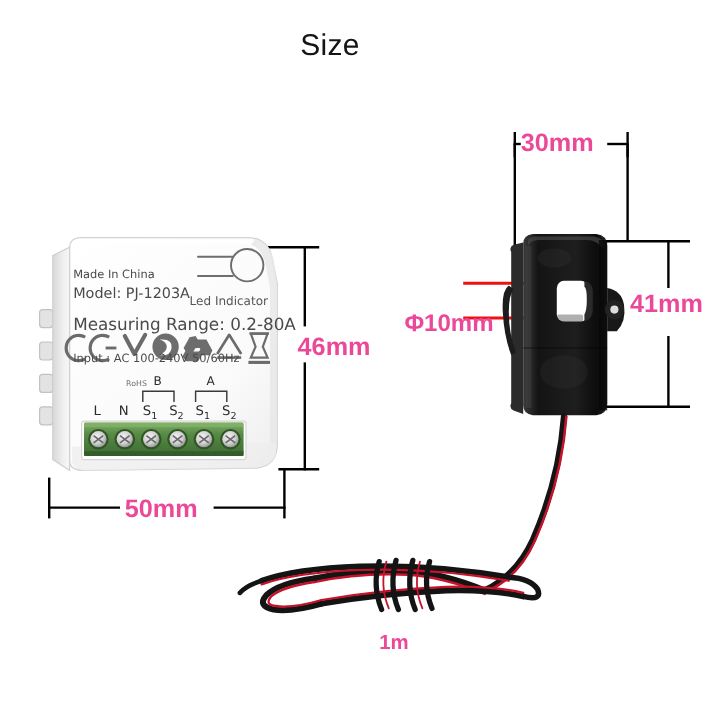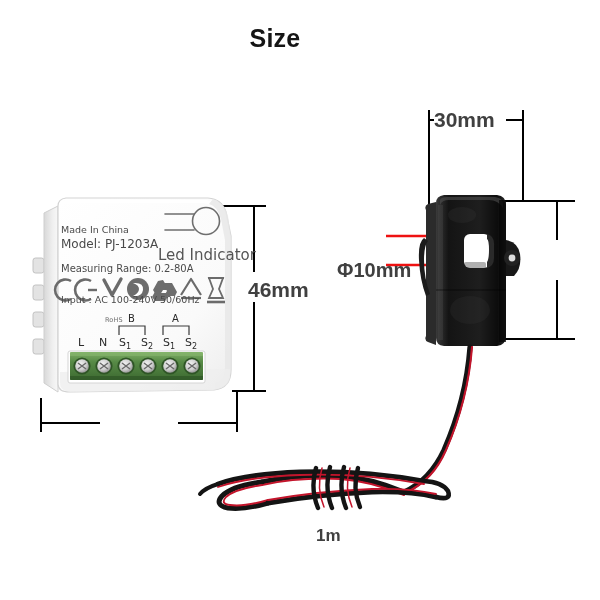--- a/index.html
+++ b/index.html
@@ -19,30 +19,30 @@
     position: absolute;
     inset: 0;
   }
   #page-title {
     position: absolute;
     left: 0;
     top: 24px;
     width: 550px;
     text-align: center;
     font-size: 25px;
-    font-weight: bold;
+    font-weight: normal;
     letter-spacing: 0.2px;
     color: #151515;
   }
 
   
   .dim-label {
     position: absolute;
     font-weight: bold;
-    color: #404040;
+    color: #ec4899;
     white-space: nowrap;
   }
   #dim-50mm { left: 104px; top: 413px; font-size: 21px; }
   #dim-46mm { left: 248px; top: 278px; font-size: 21px; text-align: right; }
   #dim-30mm { left: 434px; top: 108px; font-size: 21px; }
   #dim-41mm { left: 525px; top: 242px; font-size: 21px; }
   #dim-phi10 { left: 337px; top: 237px; font-size: 20px; margin-top: 22px; }
   #dim-cable { left: 316px; top: 526px; font-size: 17px; font-weight: bold; }
 
   .svg-layer {
@@ -56,22 +56,22 @@
   
   .module-text {
     position: absolute;
     font-family: "DejaVu Sans", sans-serif;
     color: #4a4a4a;
     white-space: nowrap;
   }
   #label-line-0 { left: 61px; top: 224px; font-size: 9.5px; }
   #label-line-1 { left: 61px; top: 237px; font-size: 12px; }
   #label-line-2 { left: 61px; top: 250px; font-size: 9.5px; margin-top: 44px; }
-  #label-line-3 { left: 61px; top: 263px; font-size: 10px; }
-  #led-indicator-label { left: 158px; top: 246px; font-size: 15px; color: #555; }
+  #label-line-3 { left: 61px; top: 263px; font-size: 14px; }
+  #led-indicator-label { left: 158px; top: 246px; font-size: 10px; color: #555; }
 
   .terminal-label {
     position: absolute;
     font-family: "DejaVu Sans", sans-serif;
     font-size: 11px;
     color: #2a2a2a;
   }
   .terminal-sub {
     font-size: 8px;
     vertical-align: sub;
@@ -378,18 +378,20 @@
   <div class="terminal-label" style="left:78px; top:336px;"><span>L</span></div>
   <div class="terminal-label" style="left:99px; top:336px;"><span>N</span></div>
   <div class="terminal-label" style="left:119px; top:336px;"><span>S</span><span class="terminal-sub">1</span></div>
   <div class="terminal-label" style="left:141px; top:336px;"><span>S</span><span class="terminal-sub">2</span></div>
   <div class="terminal-label" style="left:163px; top:336px;"><span>S</span><span class="terminal-sub">1</span></div>
   <div class="terminal-label" style="left:185px; top:336px;"><span>S</span><span class="terminal-sub">2</span></div>
 
   <div class="group-label" style="left:128px; top:313px;">B</div>
   <div class="group-label" style="left:172px; top:313px;">A</div>
 
+  <div class="dim-label" id="dim-50mm">50mm</div>
   <div class="dim-label" id="dim-46mm">46mm</div>
   <div class="dim-label" id="dim-30mm">30mm</div>
+  <div class="dim-label" id="dim-41mm">41mm</div>
   <div class="dim-label" id="dim-phi10">Φ10mm</div>
   <div class="dim-label" id="dim-cable">1m</div>
 
 </div>
 
 </body></html>

